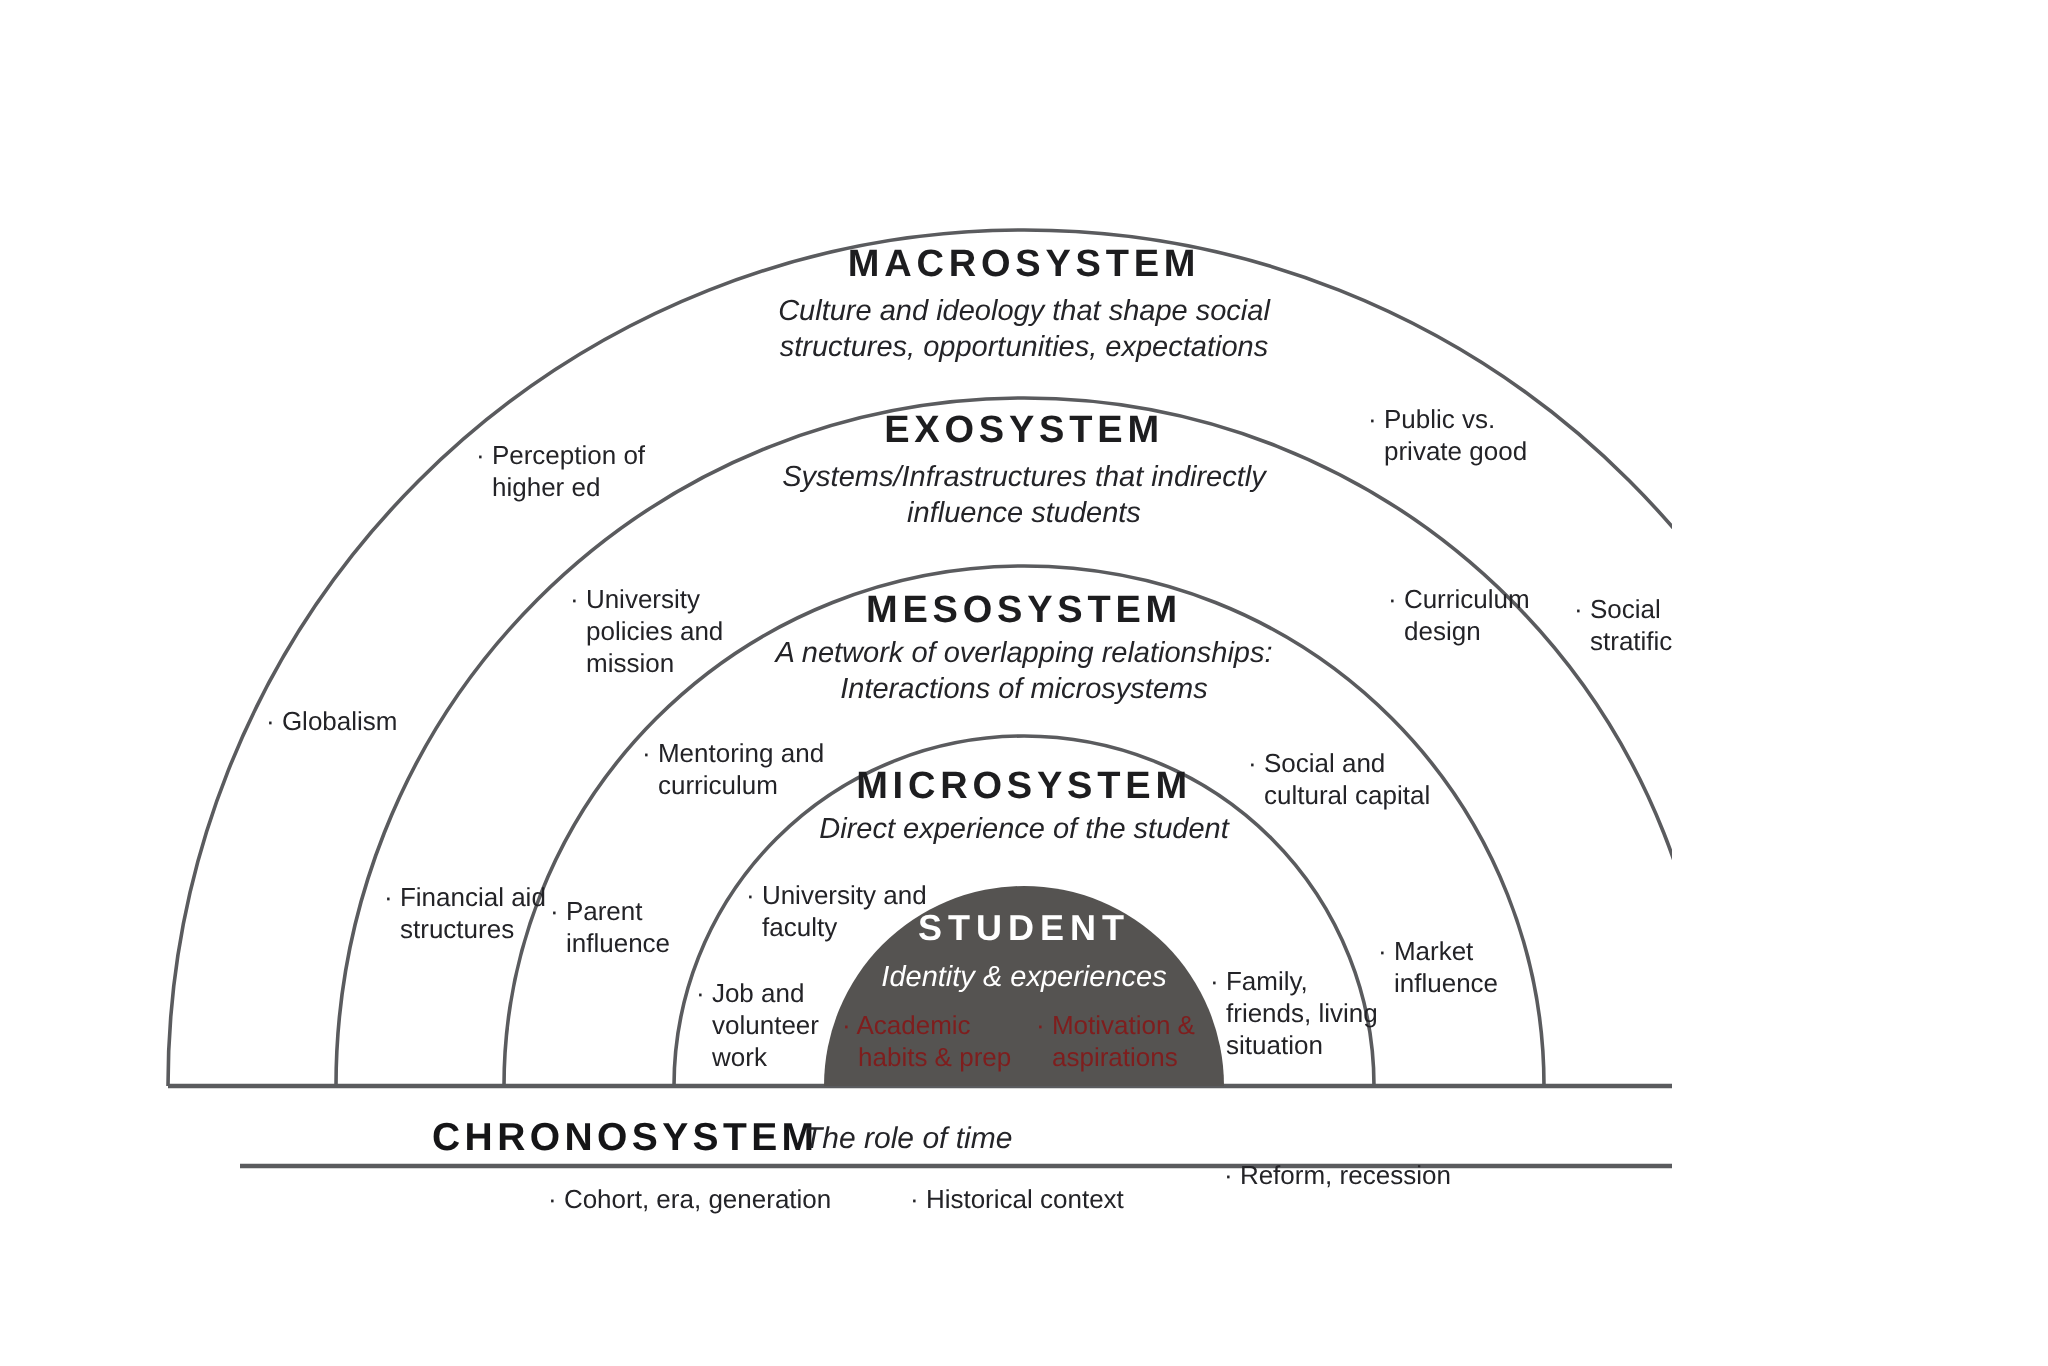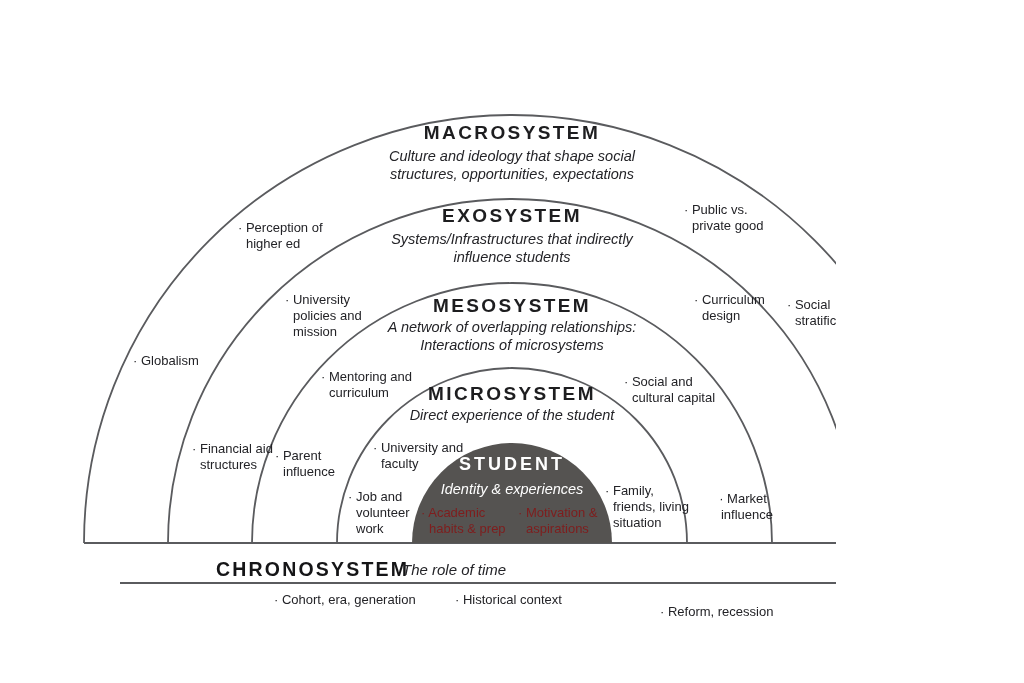--- a/index.html
+++ b/index.html
@@ -89,30 +89,30 @@
 faculty</div>
   <div class="lbl" style="left:348px;top:489px;width:90px;">· Job and
 volunteer
 work</div>
 
   <div class="lbl" style="left:605px;top:483px;width:110px;">· Family,
 friends, living
 situation</div>
   <div class="lbl" style="left:624px;top:374px;width:120px;">· Social and
 cultural capital</div>
-  <div class="lbl" style="left:689px;top:491px;width:100px;text-align:center;">· Market
+  <div class="lbl" style="left:689px;top:468px;width:100px;">· Market
 influence</div>
   <div class="lbl" style="left:694px;top:292px;width:110px;">· Curriculum
 design</div>
   <div class="lbl" style="left:684px;top:202px;width:110px;">· Public vs.
 private good</div>
   <div class="lbl" style="left:787px;top:297px;width:110px;">· Social
 stratification</div>
   <div class="lbl" style="left:847px;top:416px;width:90px;">· Value of
 degree</div>
 
   <div class="chrono-title" style="left:216px;top:558px;">CHRONOSYSTEM</div>
   <div class="chrono-subtitle" style="left:402px;top:561px;">The role of time</div>
   <div class="lbl chrono-item" style="left:274px;top:592px;">· Cohort, era, generation</div>
   <div class="lbl chrono-item" style="left:455px;top:592px;">· Historical context</div>
-  <div class="lbl chrono-item" style="left:612px;top:604px;margin-left:48px;">· Reform, recession</div>
+  <div class="lbl chrono-item" style="left:612px;top:580px;">· Reform, recession</div>
 
 </div>
 
 </body></html>

